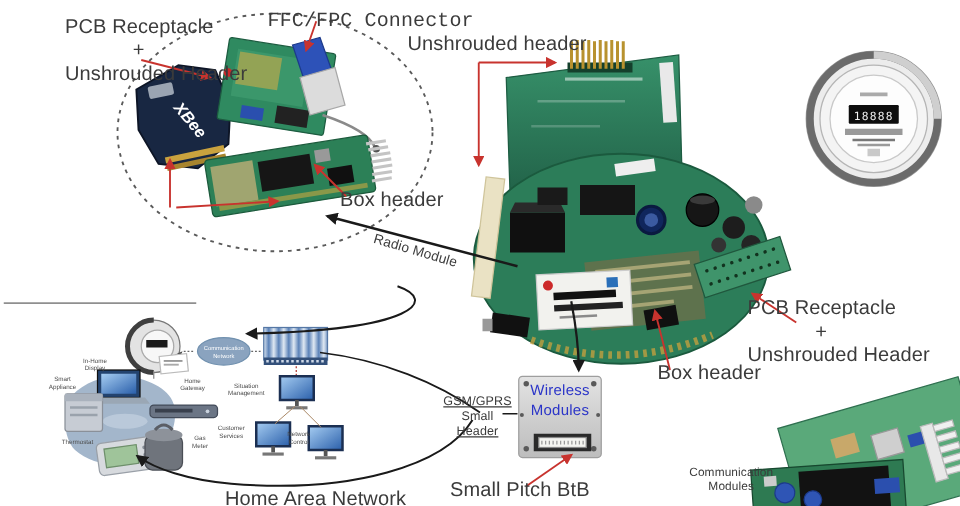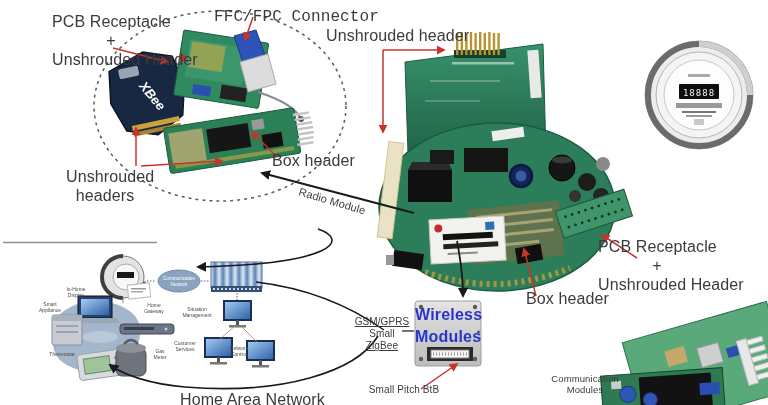--- a/index.html
+++ b/index.html
@@ -5,21 +5,21 @@
   html,body{margin:0;padding:0;background:#fff;}
   .stage{position:relative;width:768px;height:405px;background:#ffffff;overflow:hidden;
          font-family:"Liberation Sans",sans-serif;}
   .stage svg{position:absolute;left:0;top:0;}
   .lbl{position:absolute;color:#3b3b3b;font-size:16px;line-height:1.18;text-align:center;
        letter-spacing:.1px;white-space:nowrap;}
   .lbl span{display:block;}
   .rot{transform:rotate(16.5deg);transform-origin:left top;font-size:11px;}
   .gsm{font-size:10px;line-height:1.22;}
   .ul{text-decoration:underline;}
-  .wl{color:#2b35c8;font-weight:bold;font-size:16px;line-height:1.35;letter-spacing:.2px;}
+  .wl{color:#2b35c8;font-weight:normal;font-size:12px;line-height:1.35;letter-spacing:.2px;}
   .tiny{position:absolute;color:#4a4a4a;font-size:5px;line-height:1.12;text-align:center;white-space:nowrap;}
   .tiny span{display:block;}
 </style>
 </head>
 <body>
 
 <div class="stage">
 
 <svg width="768" height="405" viewBox="0 0 768 405">
   <defs>
@@ -339,24 +339,20 @@
 <div class="lbl" style="left:52px;top:13px;width:118px;">
   <span>PCB Receptacle</span>
   <span>+</span>
   <span>Unshrouded Header</span>
 </div>
 
 <div class="lbl" style="left:214px;top:8px;width:100px;font-family:Liberation Mono, monospace;">
   <span>FFC/FPC Connector</span>
 </div>
 
-<div class="lbl" style="left:66px;top:168px;width:78px;">
-  <span>Unshrouded</span>
-  <span>headers</span>
-</div>
 
 <div class="lbl" style="left:272px;top:152px;width:64px;">
   <span>Box header</span>
 </div>
 
 <div class="lbl" style="left:326px;top:27px;width:110px;">
   <span>Unshrouded header</span>
 </div>
 
 <div class="lbl rot" style="left:286px;top:181px;width:100px;">
@@ -370,29 +366,29 @@
   <span>Unshrouded Header</span>
 </div>
 
 <div class="lbl" style="left:526px;top:290px;width:64px;">
   <span>Box header</span>
 </div>
 
 <div class="lbl gsm" style="left:346px;top:316px;width:72px;">
   <span class="ul">GSM/GPRS</span>
   <span>Small</span>
-  <span class="ul">ZigBee</span>
+  <span class="ul">Header</span>
 </div>
 
 <div class="lbl wl" style="left:415px;top:304px;width:66px;">
   <span>Wireless</span>
   <span>Modules</span>
 </div>
 
-<div class="lbl" style="left:360px;top:384px;width:88px;font-size:10px;">
+<div class="lbl" style="left:360px;top:384px;width:88px;font-size:16px;">
   <span>Small Pitch BtB</span>
 </div>
 
 <div class="lbl" style="left:549px;top:373px;width:72px;font-size:9.5px;">
   <span>Communication</span>
   <span>Modules</span>
 </div>
 
 <div class="lbl" style="left:180px;top:391px;width:100px;">
   <span>Home Area Network</span>

